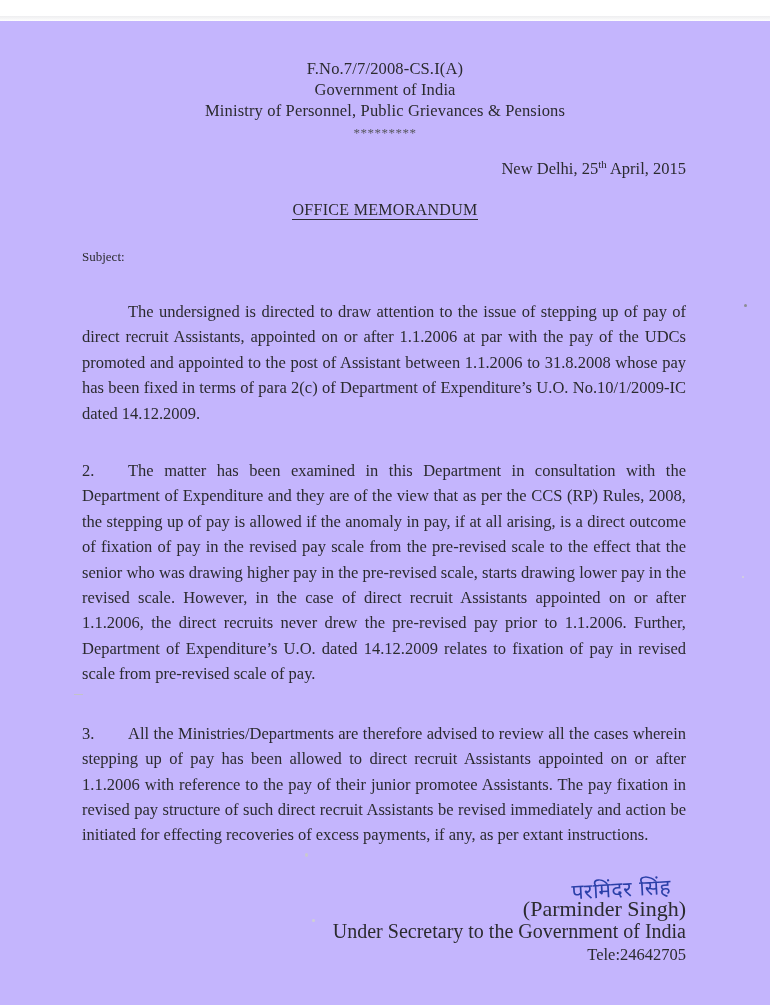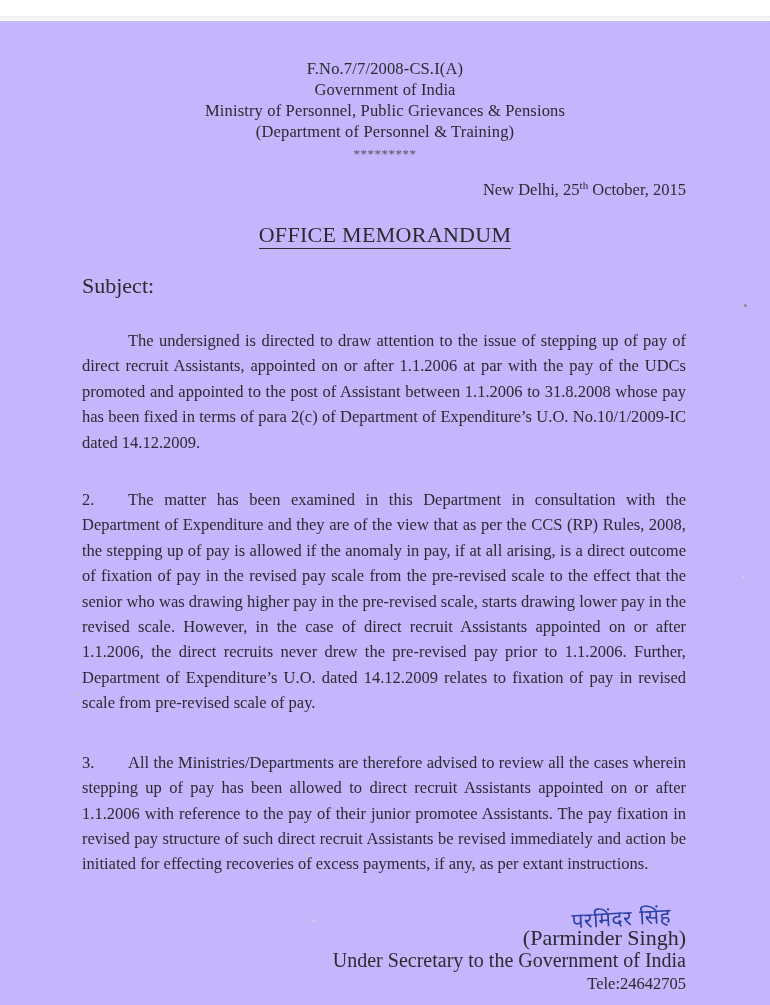--- a/index.html
+++ b/index.html
@@ -74,40 +74,40 @@
   }
   .dateline sup {
     font-size: 11px;
     vertical-align: super;
     line-height: 0;
   }
 
   .om-title {
     margin-top: 22px;
     text-align: center;
-    font-size: 22px;
+    font-size: 16px;
     letter-spacing: 0.3px;
   }
   .om-title span {
     border-bottom: 1px solid #2b2b2f;
     padding-bottom: 1px;
   }
 
   
   .subject-row {
     margin-top: 25px;
     padding-left: 82px;
     padding-right: 84px;
     display: flex;
     align-items: flex-start;
   }
   .subject-label {
     flex: 0 0 auto;
     width: 68px;
-    font-size: 22px;
+    font-size: 13px;
     line-height: 25px;
   }
   .subject-text {
     flex: 1 1 auto;
     font-size: 16.5px;
     line-height: 25px;
     text-align: justify;
     text-justify: inter-word;
   }
   .subject-text > span { display: block; }
@@ -180,25 +180,24 @@
   <div class="scan-speck speck-tiny-a"></div>
   <div class="scan-speck speck-tiny-b"></div>
   <div class="scan-speck speck-tiny-c"></div>
 
   <div class="content">
 
     <div class="letterhead">
       <div>F.No.7/7/2008-CS.I(A)</div>
       <div>Government of India</div>
       <div>Ministry of Personnel, Public Grievances &amp; Pensions</div>
-      <div>(Department of Personnel &amp; Training)</div>
       <div class="asterisks">*********</div>
     </div>
 
-    <div class="dateline"><span>New Delhi, 25</span><sup>th</sup><span> October, 2015</span></div>
+    <div class="dateline"><span>New Delhi, 25</span><sup>th</sup><span> April, 2015</span></div>
 
     <div class="om-title"><span>OFFICE MEMORANDUM</span></div>
 
     <div class="subject-row">
       <div class="subject-label">Subject:</div>
     </div>
 
     <div class="body">
       <p class="para para-1"><span>The undersigned is directed to draw attention to the issue of stepping up of pay of direct recruit Assistants, appointed on or after 1.1.2006 at par with the pay of the UDCs promoted and appointed to the post of Assistant between 1.1.2006 to 31.8.2008 whose pay has been fixed in terms of para 2(c) of Department of Expenditure’s U.O. No.10/1/2009-IC dated 14.12.2009.</span></p>
 

